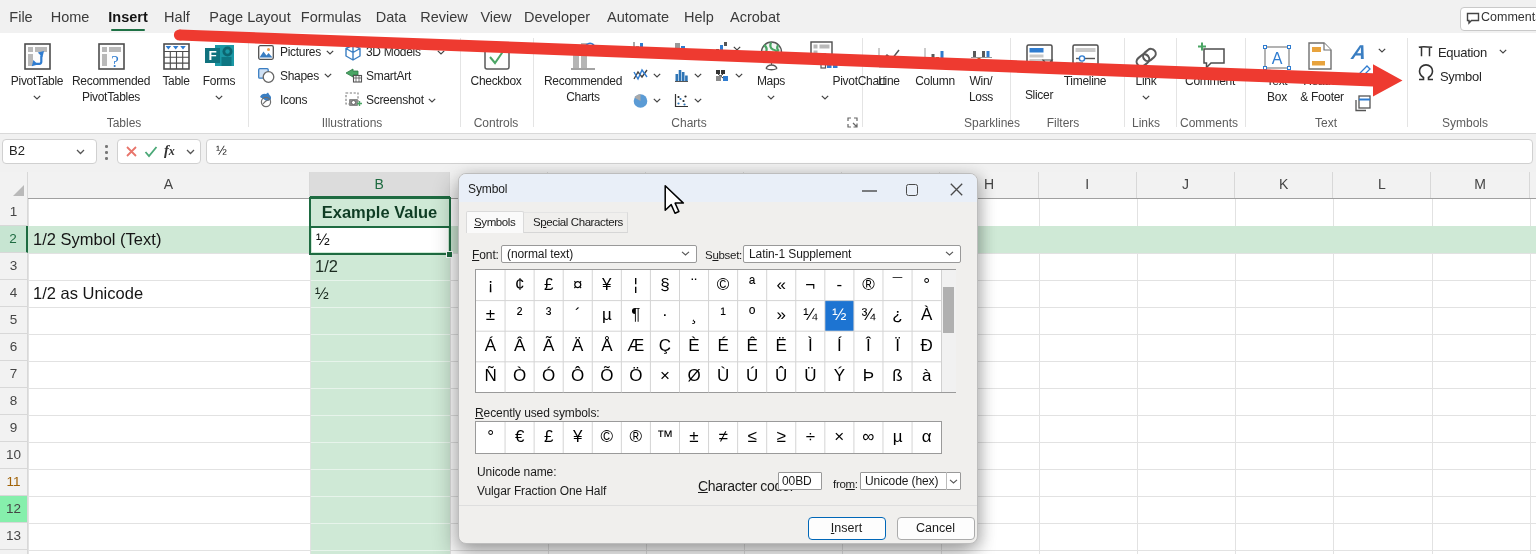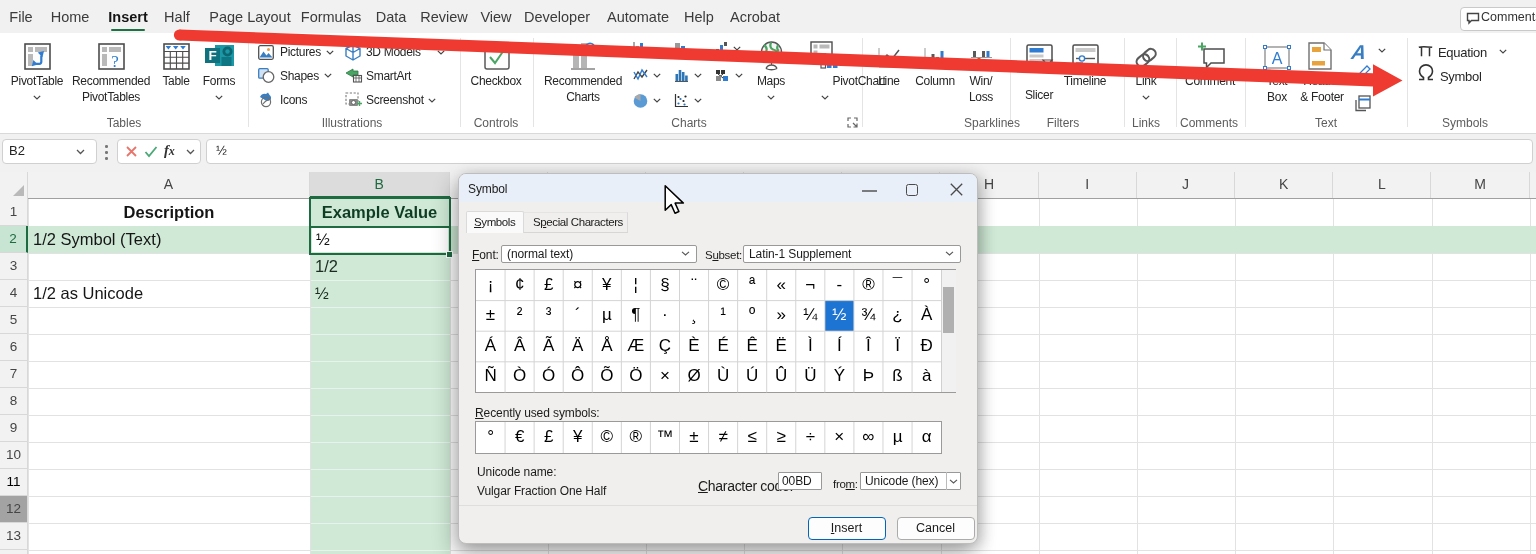--- a/index.html
+++ b/index.html
@@ -134,28 +134,27 @@
 <div class="rh" style="top:26px;height:28px;line-height:27px;background:#f2f2f2;color:#454545;border-right:1px solid #d8d8d8;border-bottom:1px solid #d8d8d8">1</div>
 <div class="rh" style="top:54px;height:27px;line-height:26px;background:#c7e5d2;color:#1e6b41;border-right:2px solid #1e6b41;border-bottom:1px solid #d8d8d8">2</div>
 <div class="rh" style="top:81px;height:27px;line-height:26px;background:#f2f2f2;color:#454545;border-right:1px solid #d8d8d8;border-bottom:1px solid #d8d8d8">3</div>
 <div class="rh" style="top:108px;height:27px;line-height:26px;background:#f2f2f2;color:#454545;border-right:1px solid #d8d8d8;border-bottom:1px solid #d8d8d8">4</div>
 <div class="rh" style="top:135px;height:27px;line-height:26px;background:#f2f2f2;color:#454545;border-right:1px solid #d8d8d8;border-bottom:1px solid #d8d8d8">5</div>
 <div class="rh" style="top:162px;height:27px;line-height:26px;background:#f2f2f2;color:#454545;border-right:1px solid #d8d8d8;border-bottom:1px solid #d8d8d8">6</div>
 <div class="rh" style="top:189px;height:27px;line-height:26px;background:#f2f2f2;color:#454545;border-right:1px solid #d8d8d8;border-bottom:1px solid #d8d8d8">7</div>
 <div class="rh" style="top:216px;height:27px;line-height:26px;background:#f2f2f2;color:#454545;border-right:1px solid #d8d8d8;border-bottom:1px solid #d8d8d8">8</div>
 <div class="rh" style="top:243px;height:27px;line-height:26px;background:#f2f2f2;color:#454545;border-right:1px solid #d8d8d8;border-bottom:1px solid #d8d8d8">9</div>
 <div class="rh" style="top:270px;height:27px;line-height:26px;background:#f2f2f2;color:#454545;border-right:1px solid #d8d8d8;border-bottom:1px solid #d8d8d8">10</div>
-<div class="rh" style="top:297px;height:27px;line-height:26px;background:#f2f2f2;color:#000000;border-right:1px solid #d8d8d8;border-bottom:1px solid #d8d8d8">11</div>
-<div class="rh" style="top:324px;height:27px;line-height:26px;background:#a3a3a3;color:#454545;border-right:1px solid #d8d8d8;border-bottom:1px solid #d8d8d8">12</div>
+<div class="rh" style="top:297px;height:27px;line-height:26px;background:#f2f2f2;color:#a16207;border-right:1px solid #d8d8d8;border-bottom:1px solid #d8d8d8">11</div>
+<div class="rh" style="top:324px;height:27px;line-height:26px;background:#86efac;color:#454545;border-right:1px solid #d8d8d8;border-bottom:1px solid #d8d8d8">12</div>
 <div class="rh" style="top:351px;height:27px;line-height:26px;background:#f2f2f2;color:#454545;border-right:1px solid #d8d8d8;border-bottom:1px solid #d8d8d8">13</div>
 <div class="rh" style="top:378px;height:4px;line-height:26px;background:#f2f2f2;border-right:1px solid #d8d8d8;overflow:hidden"></div>
 <div class="abs" style="left:309px;top:25px;width:141.5px;height:30.5px;border:2px solid #1e6b41"></div>
 <div class="abs" style="left:309px;top:53.5px;width:141.5px;height:29px;border:2px solid #1e6b41"></div>
 <div class="abs" style="left:446px;top:79px;width:7px;height:7px;background:#1e6b41;border:1.5px solid #fff"></div>
-<div class="ct" style="left:28px;top:30.5px;width:282px;text-align:center;font-weight:bold">Description</div>
 <div class="ct" style="left:310px;top:30.5px;width:139px;text-align:center;font-weight:bold;color:#0f3d24">Example Value</div>
 <div class="ct" style="left:33px;top:58px">1/2 Symbol (Text)</div>
 <div class="ct" style="left:316px;top:58px">½</div>
 <div class="ct" style="left:315px;top:85px;color:#1b2b20">1/2</div>
 <div class="ct" style="left:33px;top:112px">1/2 as Unicode</div>
 <div class="ct" style="left:315px;top:112px;color:#1b2b20">½</div>
 </div>
 <div id="ribbon">
 <div class="gsep" style="left:248px"></div>
 <div class="gsep" style="left:460px"></div>

